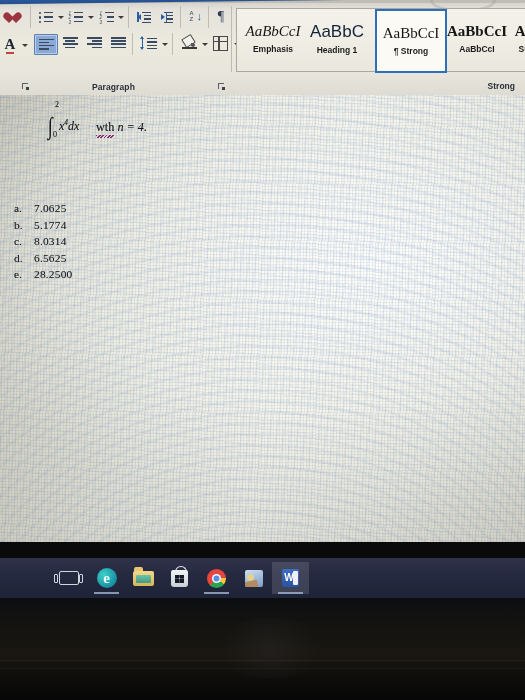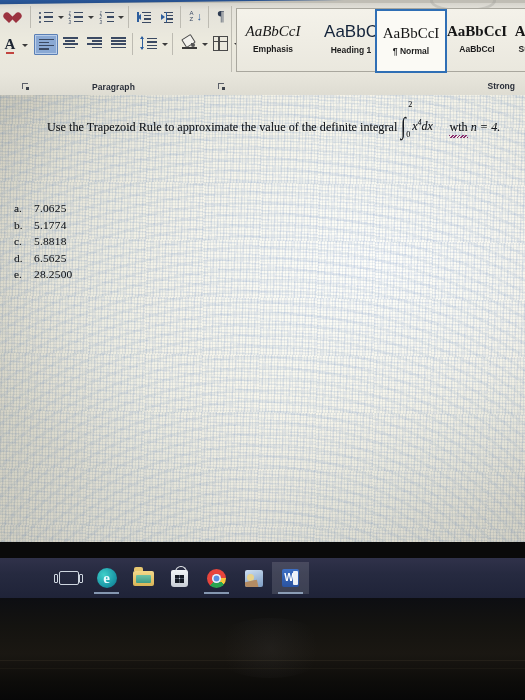--- a/index.html
+++ b/index.html
@@ -411,48 +411,47 @@
       <span class="grp-label" style="left:92px;top:82px;">Paragraph</span>
       <span class="dialog-launcher" style="left:22px;top:83px;"></span>
       <span class="dialog-launcher" style="left:218px;top:83px;"></span>
 
       <div class="styles-box">
         <div class="style-item" style="left:2px;">
           <span class="style-prev" style="font-style:italic;font-family:'Liberation Serif',serif;">AaBbCcI</span>
           <span class="style-name">Emphasis</span>
         </div>
 
-        <div class="style-item" style="left:80px;align-items:center;">
+        <div class="style-item" style="left:66px;align-items:center;">
           <span class="style-prev" style="font-size:17px;font-family:'Liberation Sans',sans-serif;color:#13233a;">AaBbC</span>
           <span class="style-name">Heading 1</span>
         </div>
 
         <div class="style-item style-sel" style="left:138px;top:0px;height:60px;">
           <span class="style-prev" style="font-family:'Liberation Serif',serif;">AaBbCcI</span>
-          <span class="style-name">¶ Normal</span>
+          <span class="style-name">¶ Strong</span>
         </div>
 
         <div class="style-item" style="left:206px;">
           <span class="style-prev" style="font-weight:700;font-family:'Liberation Serif',serif;">AaBbCcI</span>
           <span class="style-name">AaBbCcI</span>
         </div>
 
         <div class="style-item" style="left:272px;width:30px;overflow:hidden;">
           <span class="style-prev" style="font-weight:700;font-family:'Liberation Serif',serif;">Aa</span>
           <span class="style-name">Su</span>
         </div>
       </div>
 
       <span class="styles-label">Strong</span>
     </div>
 
     <div class="doc">
 
       <div class="txt q-line">
-        <span>Use the Trapezoid Rule to approximate the value of the definite integral</span>
         <span class="intg">
           <span class="sym">∫</span>
           <span class="up">2</span>
           <span class="lo">0</span>
           <span class="body">
             <span>x</span><sup>4</sup><span>dx</span>
           </span>
         </span>
         <span class="sq">wth</span>
         <span style="font-style:italic;">n = 4.</span>
@@ -463,21 +462,21 @@
         <div class="choice">
           <span class="ch-k">a.</span>
           <span class="ch-v">7.0625</span>
         </div>
         <div class="choice">
           <span class="ch-k">b.</span>
           <span class="ch-v">5.1774</span>
         </div>
         <div class="choice">
           <span class="ch-k">c.</span>
-          <span class="ch-v">5.8818</span>
+          <span class="ch-v">8.0314</span>
         </div>
         <div class="choice">
           <span class="ch-k">d.</span>
           <span class="ch-v">6.5625</span>
         </div>
         <div class="choice">
           <span class="ch-k">e.</span>
           <span class="ch-v">28.2500</span>
         </div>
       </div>

